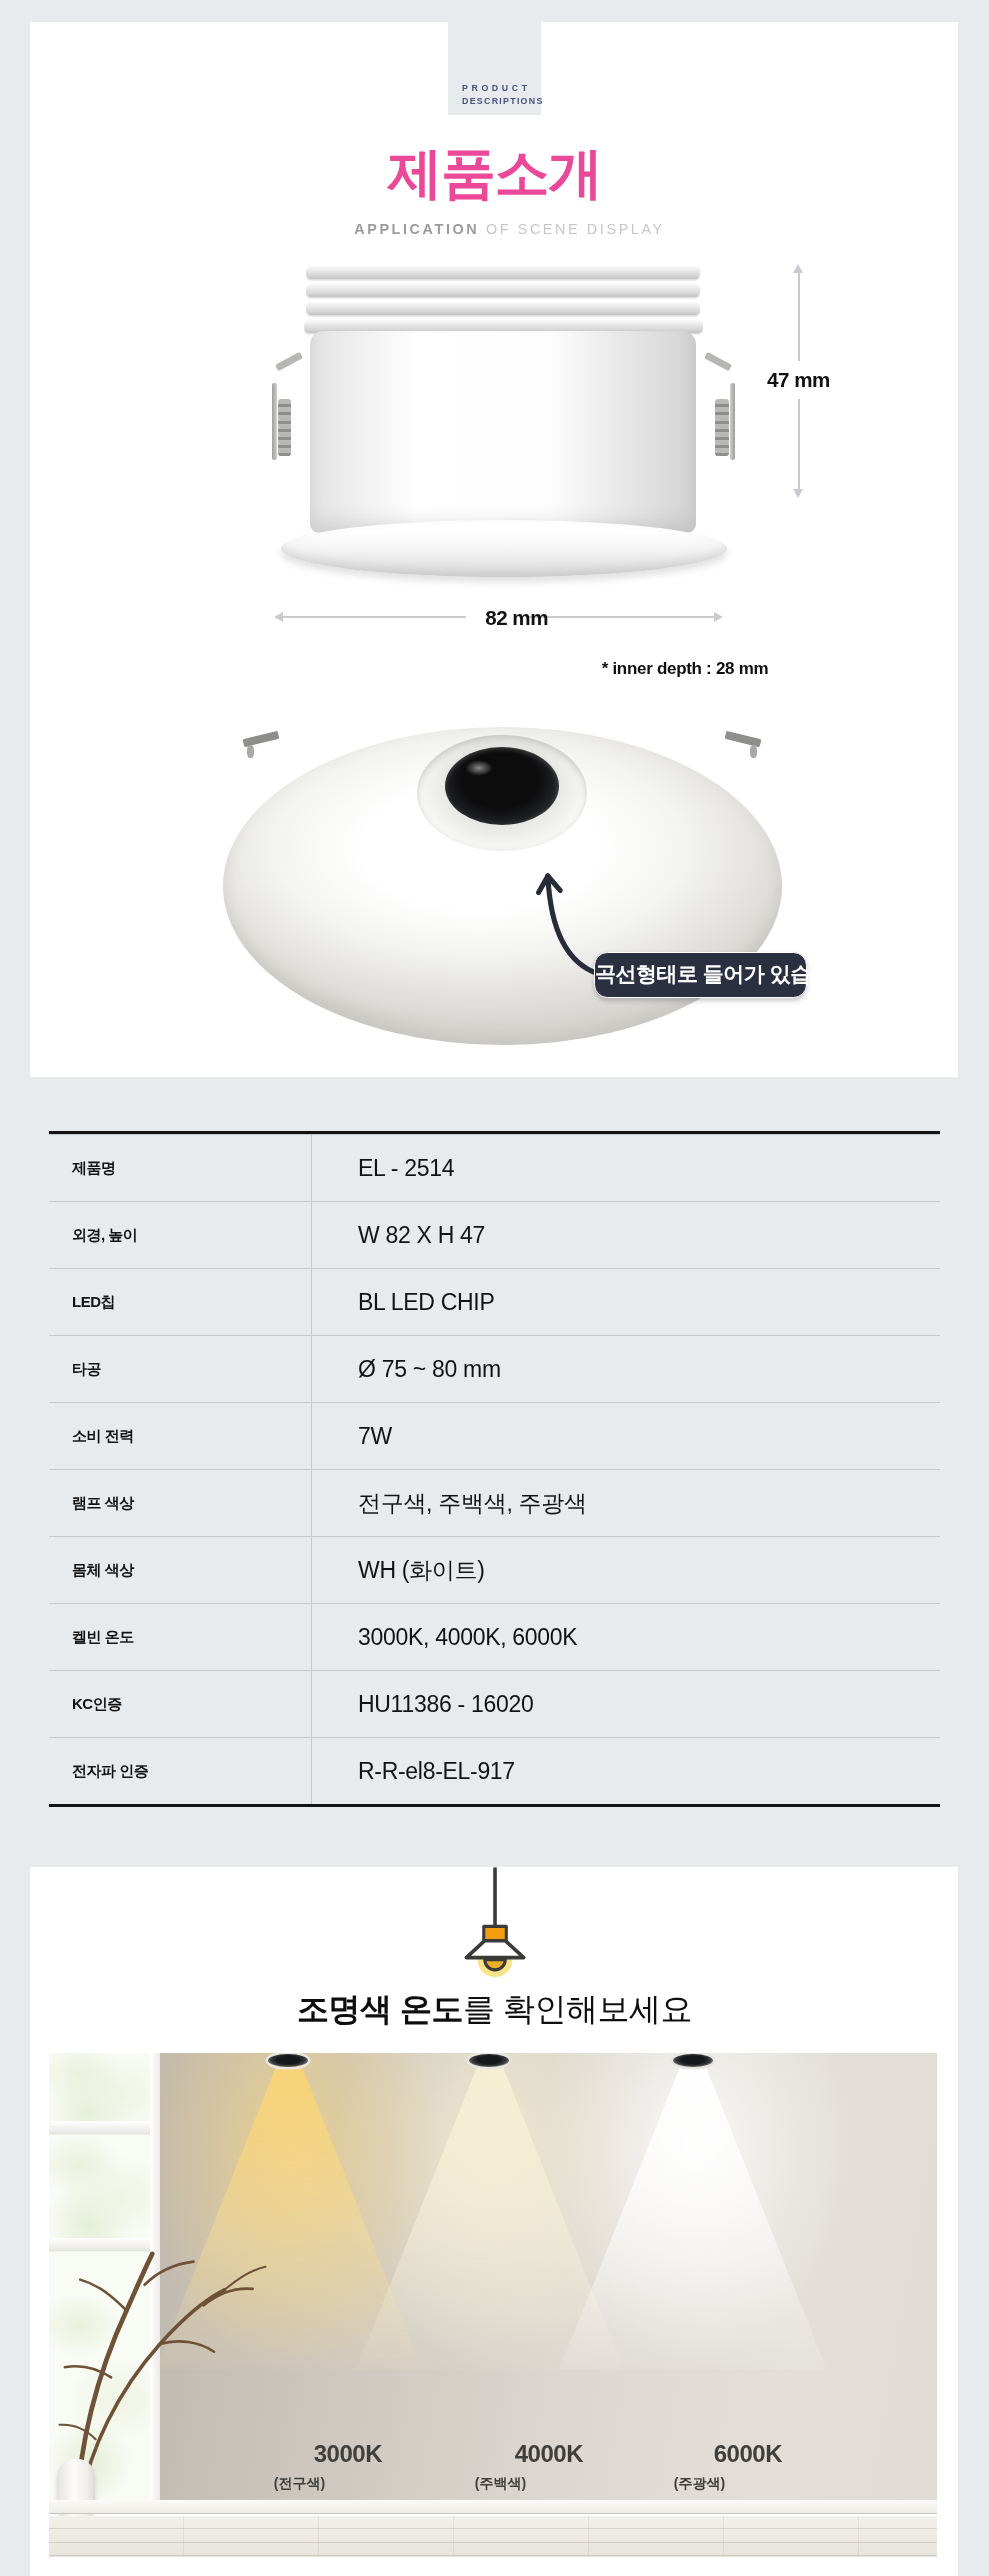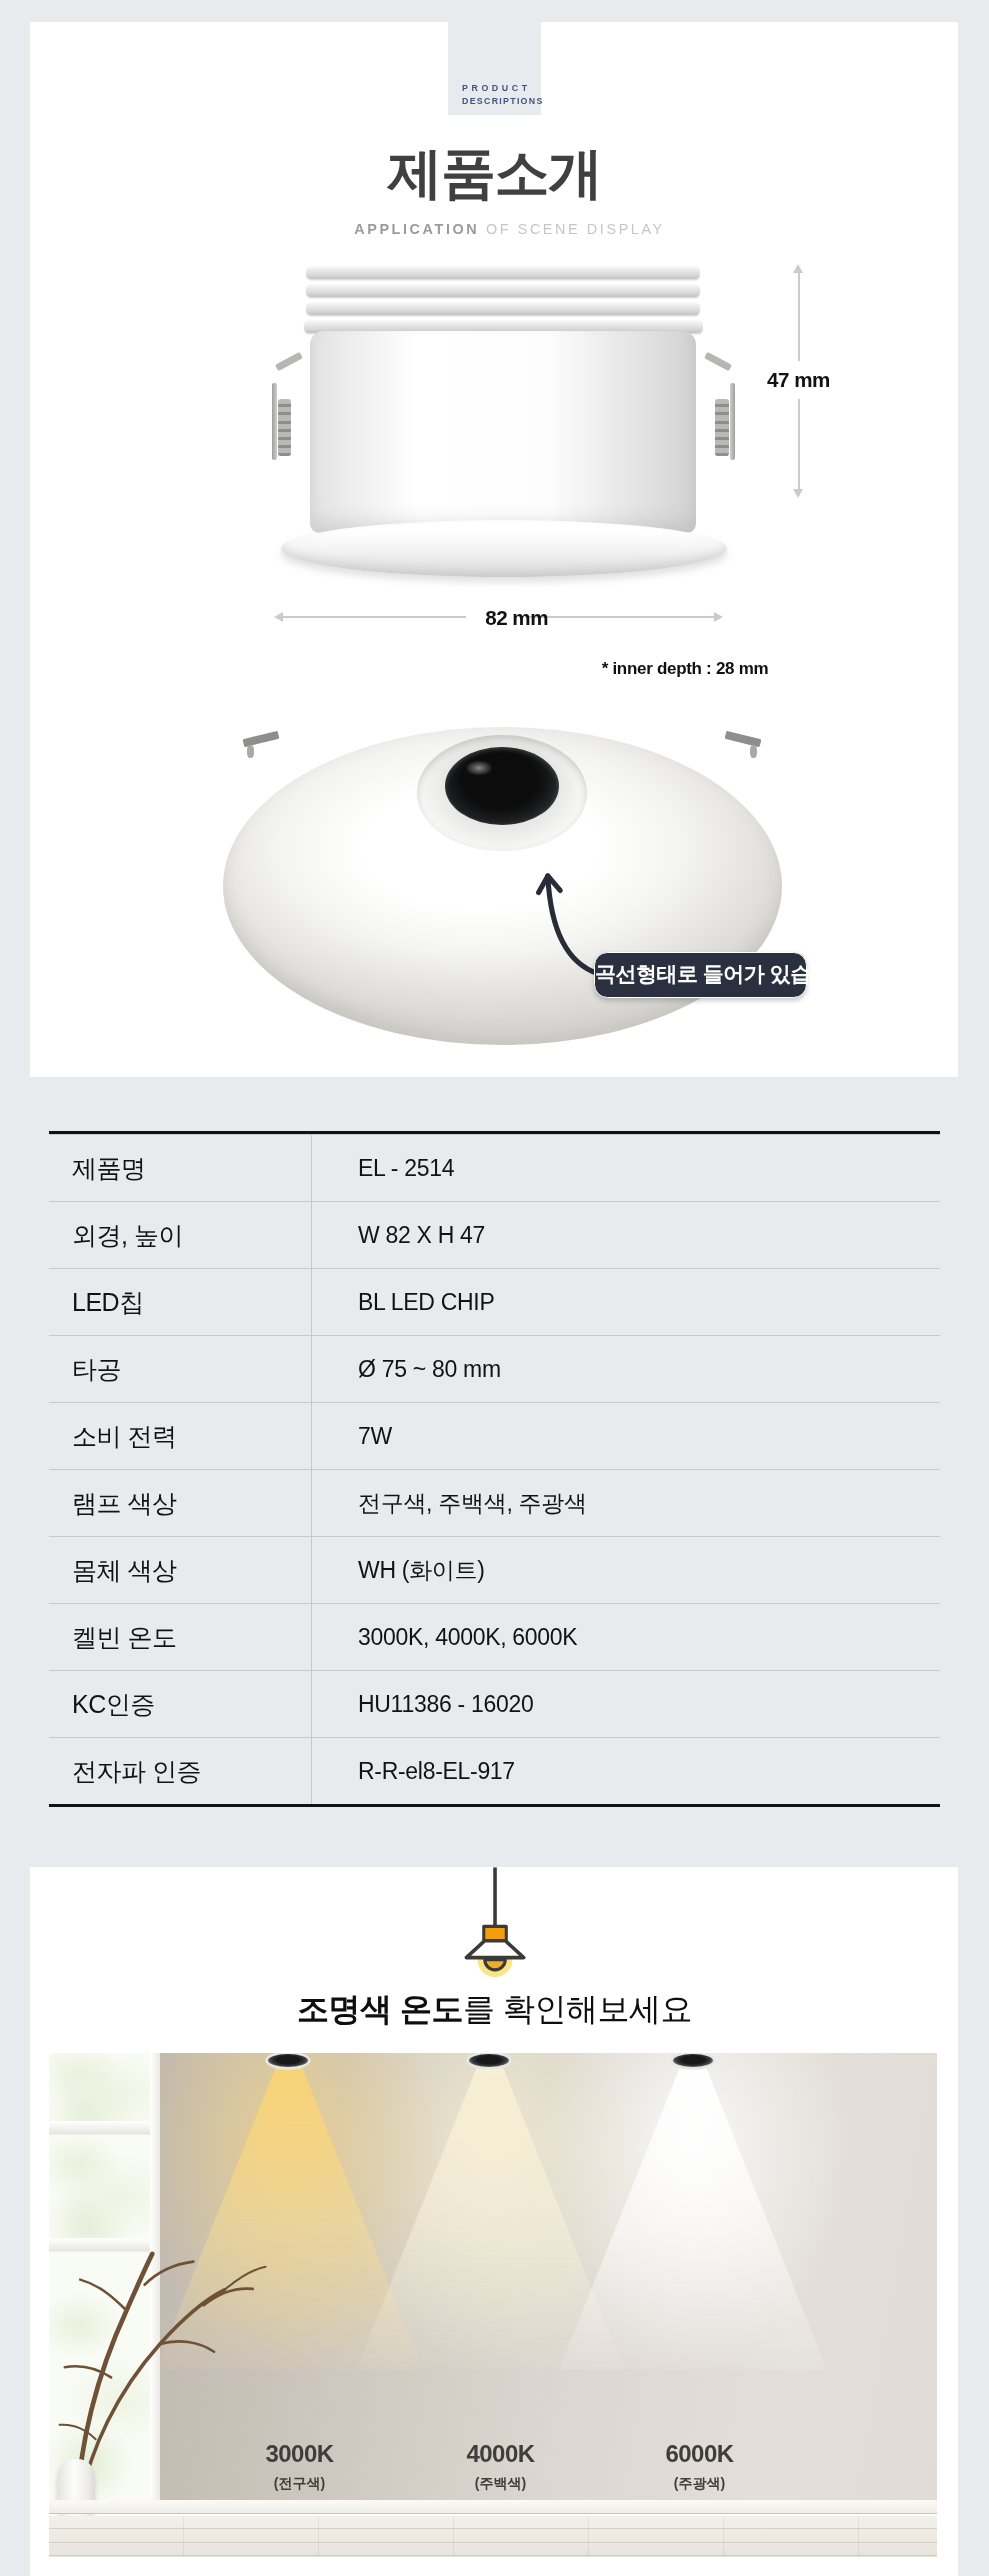--- a/index.html
+++ b/index.html
@@ -15,21 +15,21 @@
   .band-middle { left:0; top:1077px; width:989px; height:790px; }
 
   
   .badge { position:absolute; left:448px; top:21.6px; width:93px; height:93px; background:#e8ebee; }
   .badge-text { position:absolute; left:14px; bottom:6.2px; color:#44517e; font-size:8.8px; font-weight:bold; line-height:13.4px; white-space:nowrap; }
   .badge-line1 { letter-spacing:3.6px; display:block; }
   .badge-line2 { letter-spacing:1.3px; display:block; }
 
   
   .main-title { position:absolute; left:0; top:137px; width:989px; text-align:center;
-    font-size:55px; font-weight:900; letter-spacing:-1.5px; color:#404040; }
+    font-size:55px; font-weight:900; letter-spacing:-1.5px; color:#ec4899; }
   .subtitle { position:absolute; left:15px; top:221px; width:989px; text-align:center;
     font-size:14.4px; letter-spacing:2.6px; color:#c6c6c6; }
   .subtitle b { color:#9b9b9b; font-weight:bold; }
 
   
   .prod1 { position:absolute; left:273px; top:263px; width:461px; height:319px; }
   .fin { position:absolute; left:33px; width:394px; height:13.4px; border-radius:5.2px;
     background:linear-gradient(180deg,#fafafa,#d8d8d8 70%,#c2c2c2); box-shadow:0 1.5px 1px rgba(120,120,120,.25); }
   .fin1{top:3.1px;} .fin2{top:21px;} .fin3{top:39px;} .fin4{top:57px; width:399px; left:31px;}
   .prod1-body { position:absolute; left:37px; top:68px; width:386px; height:202px;
@@ -87,21 +87,21 @@
     background:#2a303f; border:1.5px solid #ffffff; border-radius:13.4px;
     color:#ffffff; font-size:21px; font-weight:800; text-align:center; line-height:42px;
     letter-spacing:-0.5px; white-space:nowrap; box-shadow:0 2.1px 4.1px rgba(60,60,70,.25); }
 
   
   .spec-wrap { position:absolute; left:49px; top:1131px; width:891px; }
   .spec-border { height:3.1px; background:#121212; }
   .spec-rows { position:relative; }
   .t-row { display:flex; height:67px; align-items:center; border-top:1px solid #c7c9cc; }
   .t-row:first-child { border-top:none; }
-  .t-label { width:262px; padding-left:23px; font-size:25px; font-weight:400; color:#121212; letter-spacing:-0.5px; }
+  .t-label { width:262px; padding-left:23px; font-size:15px; font-weight:700; color:#121212; letter-spacing:-0.5px; }
   .t-value { flex:1; padding-left:47px; font-size:23px; font-weight:400; color:#121212; letter-spacing:-0.3px; }
   .v-divider { position:absolute; left:262px; top:0; width:1px; height:100%; background:#c7c9cc; }
 
   
   .lamp-svg { position:absolute; left:452px; top:1867px; }
   .temp-title { position:absolute; left:0; top:1988px; width:989px; text-align:center;
     font-size:32px; color:#0e0e0e; letter-spacing:-0.5px; }
   .temp-title b { font-weight:900; }
   .temp-title span.rest { font-weight:400; }
 
@@ -133,21 +133,21 @@
     clip-path:polygon(46% 0, 54% 0, 100% 100%, 0 100%); }
   .cone-cool { left:510px; width:268px;
     background:linear-gradient(180deg, rgba(255,255,255,.98), rgba(255,255,255,.55) 55%, rgba(255,255,255,.1));
     clip-path:polygon(46% 0, 54% 0, 100% 100%, 0 100%); }
   .fixture { position:absolute; top:1px; width:40px; height:13.4px; border-radius:50%;
     background:radial-gradient(ellipse at 50% 45%, #17181a 40%, #3c3d40 62%, #9a9a98 78%, #d8d6d2 90%);
     box-shadow:0 0 0 2.6px #e9e7e2; }
   .fx1 { left:219px; } .fx2 { left:420px; } .fx3 { left:624px; }
 
   .temp-label { position:absolute; width:165px; text-align:center; color:#3f3e3b; }
-  .temp-k { font-size:24px; font-weight:800; letter-spacing:-0.5px; }
+  .temp-k { font-size:24px; font-weight:800; letter-spacing:-0.5px;text-align:right; }
   .temp-n { font-size:14px; font-weight:600; margin-top:7.2px; }
   .tl1 { left:168px; top:387px; } .tl2 { left:369px; top:387px; } .tl3 { left:568px; top:387px; }
 
   .baseboard { position:absolute; left:0; top:447px; width:888px; height:14.4px;
     background:linear-gradient(180deg,#fbfaf7,#efede8); border-bottom:1px solid #c9c4ba; }
   .floor { position:absolute; left:0; top:463px; width:888px; height:41px;
     background:
       repeating-linear-gradient(180deg, transparent 0 12.4px, rgba(150,140,122,.28) 12.4px 13.4px),
       repeating-linear-gradient(90deg, transparent 0 134px, rgba(150,140,122,.15) 134px 135px),
       linear-gradient(180deg,#f2f0ea,#e7e4dc); }

